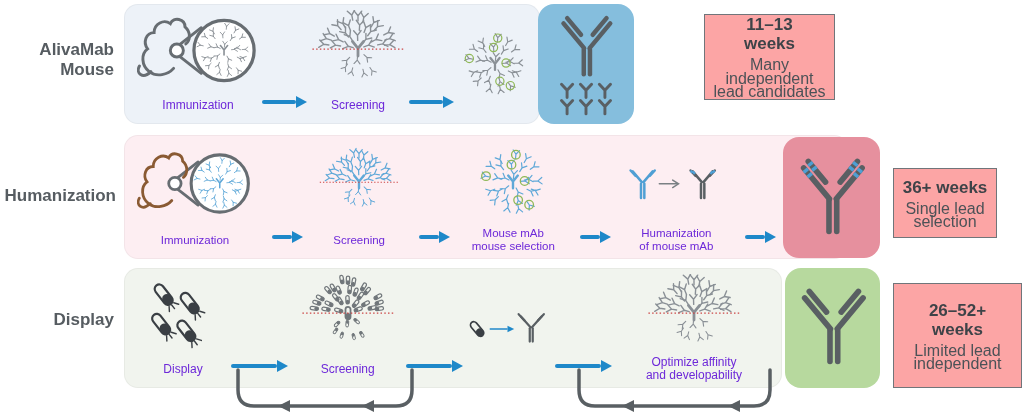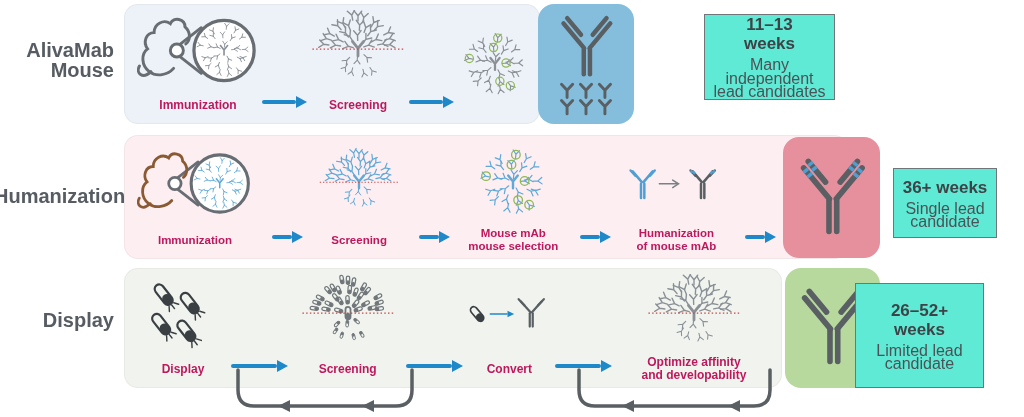--- a/index.html
+++ b/index.html
@@ -1,57 +1,57 @@
 <!DOCTYPE html>
 <html style="--arrow-blue: #1e88c9; --panel-blue: #edf2f8; --panel-pink: #fdeef2; --panel-green: #f1f4ee; --square-blue: #85bedd; --square-red: #e6909e; --square-green: #b7d99e; --antibody-dark: #595f63; --antibody-blue: #4f9fd4; --repertoire-gray: #8a9096; --repertoire-blue: #5fa8d8; --magnifier-gray: #676d72; --mouse-brown: #8a5a33; --selection-line-red: #cc4444; --lead-ring-green: #8fb857; --phage-gray: #70767a; --phage-dark: #3a3f44; --connector-gray: #7a8084;"><head>
 <meta charset="utf-8">
 <style>
   *{margin:0;padding:0;box-sizing:border-box}
   html,body{background:#fff}
   body{font-family:"Liberation Sans",sans-serif}
   .stage{position:relative;width:1024px;height:417px;background:#fff;overflow:hidden}
 
-  .row-label{position:absolute;text-align:right;font-weight:700;font-size:20px;line-height:20px;
+  .row-label{position:absolute;text-align:right;font-weight:700;font-size:17px;line-height:20px;
              color:#565c61;white-space:pre-line}
   #rl1{left:0;top:40px;width:114px}
   #rl2{left:-6px;top:186px;width:122px}
   #rl3{left:0;top:310px;width:114px}
 
   .panel{position:absolute;border-radius:14px;display:flex;align-items:stretch;
          justify-content:space-between;border:1px solid rgba(0,0,0,.04)}
   #panel1{left:124px;top:4px;width:416px;height:120px;background:var(--panel-blue);padding:5px 6px 3px 12px}
   #panel2{left:124px;top:135px;width:724px;height:124px;background:var(--panel-pink);padding:5px 72px 3px 12px}
   #panel3{left:124px;top:268px;width:658px;height:120px;background:var(--panel-green);padding:5px 8px 3px 12px}
 
   .step{display:flex;flex-direction:column;flex:0 0 auto}
   .icon-box{flex:1 1 auto;display:flex;align-items:center;justify-content:center;min-height:0}
   .step-label{height:30px;display:flex;align-items:center;justify-content:center;text-align:center;
-              font-weight:700;font-size:12px;line-height:13px;color:#be185d;white-space:pre-line}
+              font-weight:400;font-size:12px;line-height:13px;color:#6d28d9;white-space:pre-line}
   #panel2 .step-label{font-size:11.5px}
 
   .arrow{flex:0 0 auto;align-self:flex-end;height:4px;border-radius:2px;background:var(--arrow-blue);
          position:relative;margin:0 14px 16px 2px}
   .arrow::after{content:"";position:absolute;left:100%;top:-4.5px;
                 border-left:11px solid var(--arrow-blue);
                 border-top:6.5px solid transparent;border-bottom:6.5px solid transparent}
   .aw-m{width:34px}
   .aw-s{width:20px;margin:0 10px 16px 2px}
   .aw-l{width:46px}
 
   .square{position:absolute;border-radius:16px;display:flex;align-items:center;justify-content:center}
   #sq1{left:538px;top:4px;width:96px;height:120px;background:var(--square-blue)}
   #sq2{left:783px;top:137px;width:97px;height:121px;background:var(--square-red)}
   #sq3{left:785px;top:268px;width:95px;height:120px;background:var(--square-green)}
   .square svg{width:86px;height:112px;display:block}
 
-  .result{position:absolute;background:#5eead4;border:1.5px solid #70757a;display:flex;flex-direction:column;
+  .result{position:absolute;background:#fca5a5;border:1.5px solid #70757a;display:flex;flex-direction:column;
           align-items:center;justify-content:center;text-align:center}
   #res1{left:704px;top:14px;width:131px;height:86px}
   #res2{left:893px;top:168px;width:104px;height:70px}
-  #res3{left:855px;top:283px;width:129px;height:105px}
+  #res3{left:893px;top:283px;width:129px;height:105px}
   .result .duration{font-weight:700;font-size:17px;line-height:19px;color:#3e4348;white-space:pre-line}
   .result .note{font-size:16px;line-height:13.5px;color:#4c5257;white-space:pre-line;margin-top:5px}
 
   .tree{display:block;width:96px;height:80px}
   .tree svg{width:100%;height:100%;display:block}
   .tree.sm{width:80px;height:74px}
   .tree.wide{width:122px;height:80px}
   .mouse-ic{display:block;width:132px;height:77px}
   .mouse-ic svg{width:100%;height:100%;display:block}
   .ic svg{display:block}
@@ -788,21 +788,21 @@
   <div class="square" id="sq2">
     <svg viewBox="0 0 100 130">
       <use href="#bigab" transform="translate(1,4)"></use>
       <use href="#abstripes" transform="translate(1,4)"></use>
     </svg>
   </div>
 
   <div class="result" id="res2">
     <div class="duration">36+ weeks</div>
     <div class="note">Single lead
-candidate</div>
+selection</div>
   </div>
 
   <div class="panel" id="panel3">
     <div class="step" style="width:92px">
       <div class="icon-box ic">
         <svg width="84" height="74" viewBox="0 0 100 88">
           <g fill="none" stroke-linecap="round" style="stroke:var(--phage-dark)">
             <g transform="translate(27,21) rotate(-38)">
               <rect x="-5.5" y="-14" width="11" height="28" rx="5.5" stroke-width="2.6"></rect>
               <rect x="-5.5" y="0.5" width="11" height="13.5" rx="5.5" style="fill:var(--phage-dark)" stroke="none"></rect>
@@ -992,21 +992,20 @@
           <g transform="translate(88,11)" fill="none" stroke-linecap="round" stroke-width="3" style="stroke:var(--antibody-dark)">
             <path d="M-2,13 V31"></path>
               <path d="M2,13 V31"></path>
             <path d="M-1,11.5 L-14,-3"></path>
               <path d="M1,11.5 L14,-3"></path>
             <path d="M-9,2.5 L-17,-6"></path>
               <path d="M9,2.5 L17,-6"></path>
           </g>
         </svg>
       </div>
-      <div class="step-label">Convert</div>
     </div>
     <div class="arrow aw-l"></div>
     <div class="step" style="width:158px">
       <div class="icon-box">
         <span class="tree wide">
             <svg viewBox="0 0 100 86">
               <g transform="translate(40.00287836224149,39.133371499503205) rotate(-74) scale(1)">
                 <path d="M0,5 L0,-0.5 M0,-0.5 L-4,-5.5 M0,-0.5 L4,-5.5" fill="none" stroke="#8a9096" stroke-width="1.5" stroke-linecap="round"></path>
               </g>
               <g transform="translate(41.503631053765574,28.916739140051387) rotate(-33) scale(1)">
@@ -1123,21 +1122,21 @@
   <div class="square" id="sq3">
     <svg viewBox="0 0 100 130">
         <use href="#bigab" transform="translate(1,4)"></use>
       </svg>
   </div>
 
   <div class="result" id="res3">
     <div class="duration">26–52+
 weeks</div>
     <div class="note">Limited lead
-candidate</div>
+independent</div>
   </div>
 
   <svg class="loops" width="1024" height="417" viewBox="0 0 1024 417">
     <g fill="none" stroke-width="3.5" stroke-linecap="round" style="stroke:var(--antibody-dark)">
       <path d="M412,370 L412,390 Q412,406 396,406 L254,406 Q238,406 238,390 L238,370"></path>
       <path d="M770,370 L770,390 Q770,406 754,406 L595,406 Q579,406 579,390 L579,370"></path>
     </g>
     <g style="fill:var(--antibody-dark)">
       <polygon points="374,400 374,412 362,406"></polygon>
       <polygon points="290,400 290,412 278,406"></polygon>

